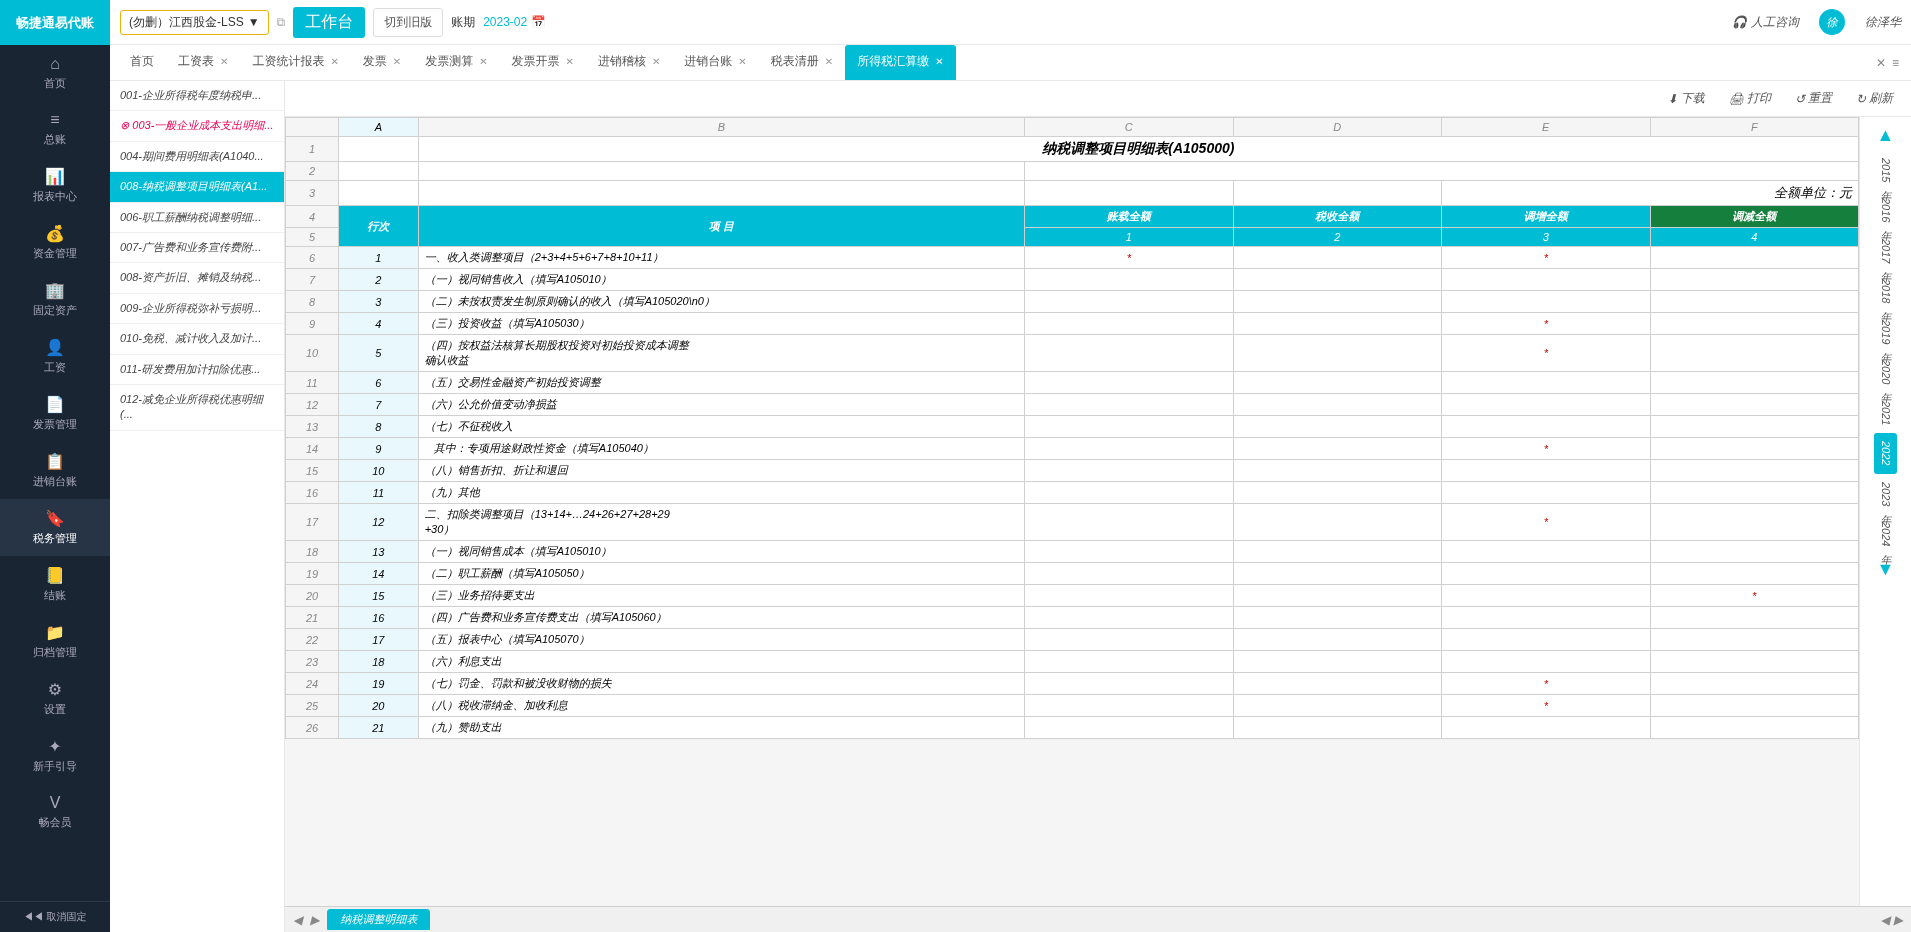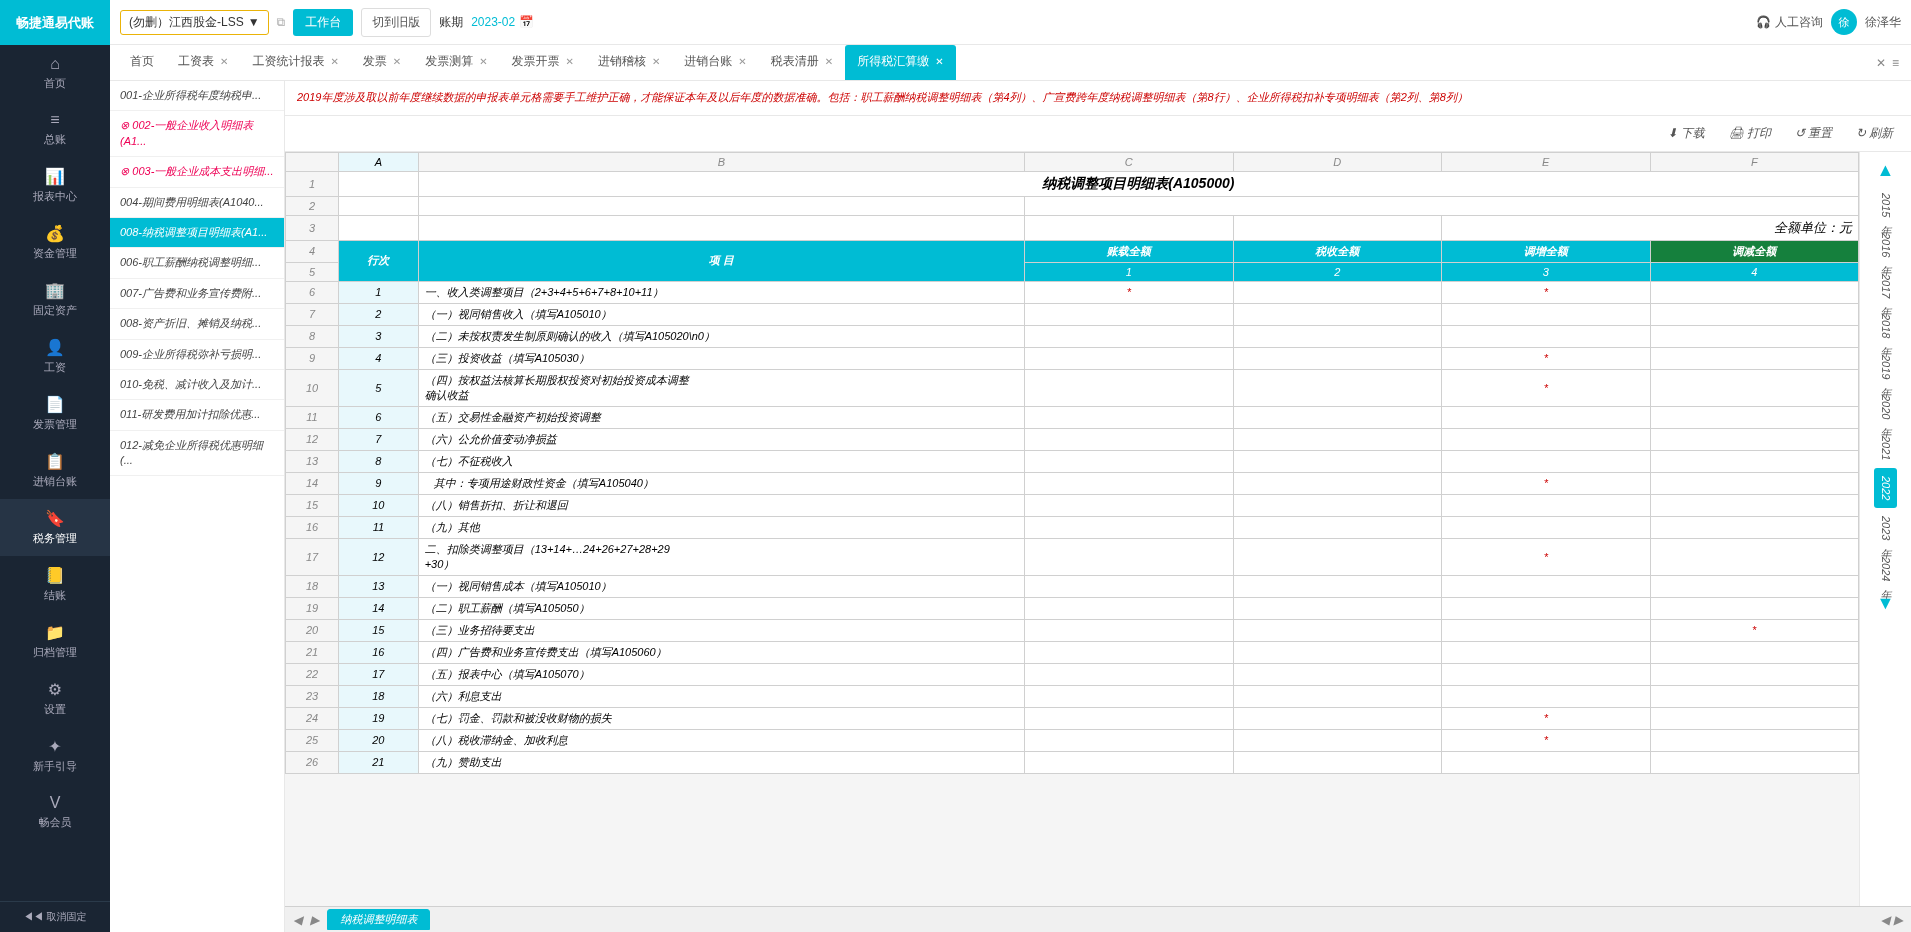--- a/index.html
+++ b/index.html
@@ -13,24 +13,24 @@
     .sidebar-item:hover, .sidebar-item.active { background: #263445; color: #fff; }
     .sidebar-item .icon { font-size: 16px; }
     .sidebar-bottom { padding: 8px; color: #aab; font-size: 10px; text-align: center; cursor: pointer; border-top: 1px solid #2a3a4a; }
 
     
     .main { flex: 1; display: flex; flex-direction: column; overflow: hidden; }
 
     
     .topbar { background: white; height: 45px; display: flex; align-items: center; padding: 0 10px; gap: 8px; border-bottom: 1px solid #e8e8e8; flex-shrink: 0; }
     .topbar-company { display: flex; align-items: center; gap: 4px; font-size: 12px; color: #333; border: 1px solid #eab308; padding: 3px 8px; border-radius: 3px; }
-    .topbar-btn { background: #00bcd4; color: white; border: none; padding: 5px 12px; border-radius: 3px; cursor: pointer; font-size: 12px; }
+    .topbar-btn { background: #00bcd4; color: white; border: none; padding: 5px 12px; border-radius: 3px; cursor: pointer; font-size: 16px; }
     .topbar-btn-outline { background: white; color: #555; border: 1px solid #ddd; padding: 5px 10px; border-radius: 3px; cursor: pointer; font-size: 12px; }
     .topbar-period { display: flex; align-items: center; gap: 4px; font-size: 12px; color: #333; }
-    .topbar-right { margin-left: auto; display: flex; align-items: center; gap: 8px; font-size: 12px; color: #555; }
+    .topbar-right { margin-left: auto; display: flex; align-items: center; gap: 20px; font-size: 12px; color: #555; font-style: italic; }
 
     
     .tabbar { background: white; display: flex; align-items: center; padding: 0 8px; border-bottom: 1px solid #e8e8e8; flex-shrink: 0; overflow-x: auto; }
     .tab { padding: 8px 12px; font-size: 12px; color: #555; cursor: pointer; white-space: nowrap; display: flex; align-items: center; gap: 4px; border-bottom: 2px solid transparent; }
     .tab.active { color: #fff; background: #00bcd4; border-radius: 3px 3px 0 0; }
     .tab .close { font-size: 10px; color: #999; margin-left: 2px; }
     .tab.active .close { color: white; }
     .tabbar-right { margin-left: auto; display: flex; align-items: center; gap: 6px; padding: 4px; }
 
     
@@ -181,38 +181,34 @@
     <div class="tabbar-right">
       <span style="cursor:pointer;color:#888;">✕</span>
       <span style="cursor:pointer;color:#888;">≡</span>
     </div>
   </div>
 
   <div class="content">
 
     <div class="left-panel">
       <div class="left-panel-item">001-企业所得税年度纳税申...</div>
-      <div class="left-panel-item error">⊗ 002-一般企业收入明细表(A1...</div>
       <div class="left-panel-item error">⊗ 003-一般企业成本支出明细...</div>
       <div class="left-panel-item">004-期间费用明细表(A1040...</div>
       <div class="left-panel-item active">008-纳税调整项目明细表(A1...</div>
       <div class="left-panel-item">006-职工薪酬纳税调整明细...</div>
       <div class="left-panel-item">007-广告费和业务宣传费附...</div>
       <div class="left-panel-item">008-资产折旧、摊销及纳税...</div>
       <div class="left-panel-item">009-企业所得税弥补亏损明...</div>
       <div class="left-panel-item">010-免税、减计收入及加计...</div>
       <div class="left-panel-item">011-研发费用加计扣除优惠...</div>
       <div class="left-panel-item">012-减免企业所得税优惠明细(...</div>
     </div>
 
     <div class="right-content">
 
-      <div class="notice-bar">
-        <span>2019年度涉及取以前年度继续数据的申报表单元格需要手工维护正确，才能保证本年及以后年度的数据准确。包括：职工薪酬纳税调整明细表（第4列）、广宣费跨年度纳税调整明细表（第8行）、企业所得税扣补专项明细表（第2列、第8列）</span>
-      </div>
 
       <div class="sheet-toolbar">
         <div class="sheet-toolbar-btn">
           <span>⬇</span>
           <span>下载</span>
         </div>
         <div class="sheet-toolbar-btn">
           <span>🖨</span>
           <span>打印</span>
         </div>

